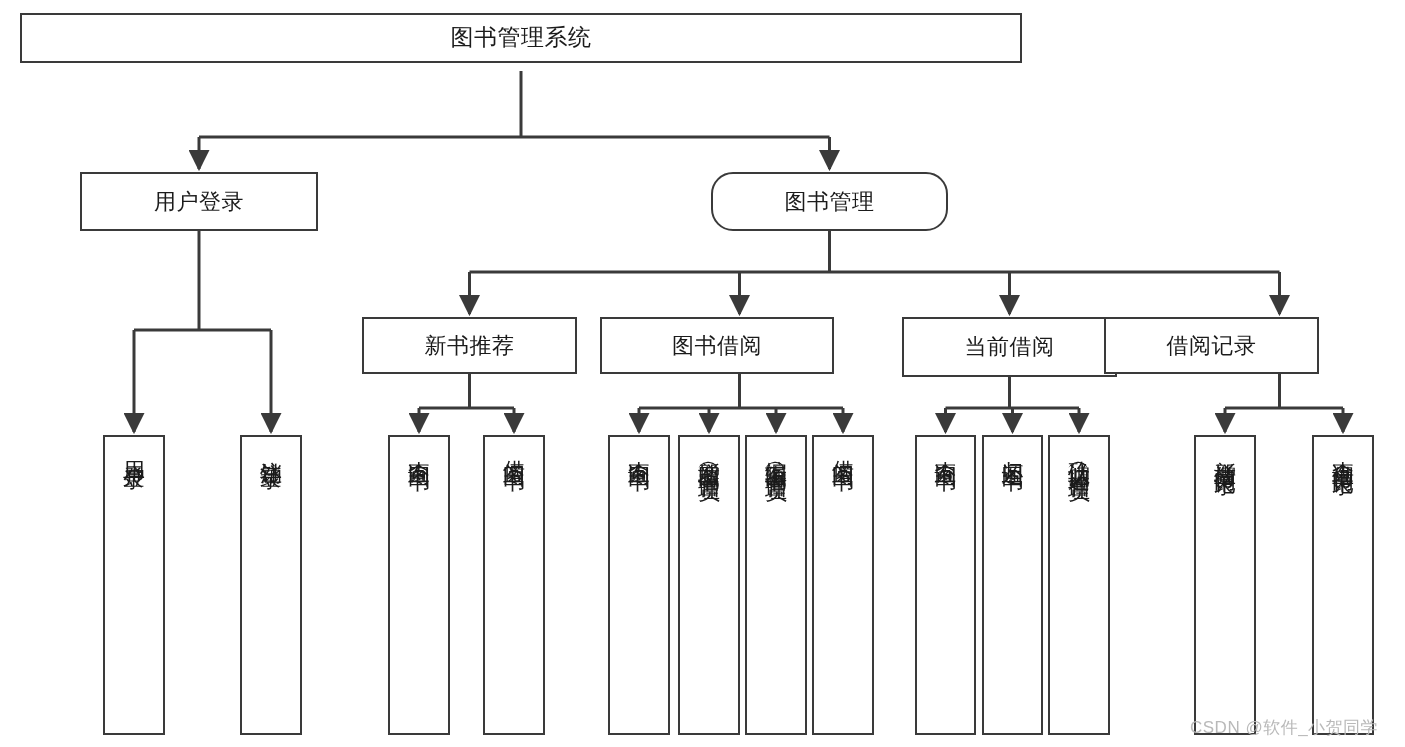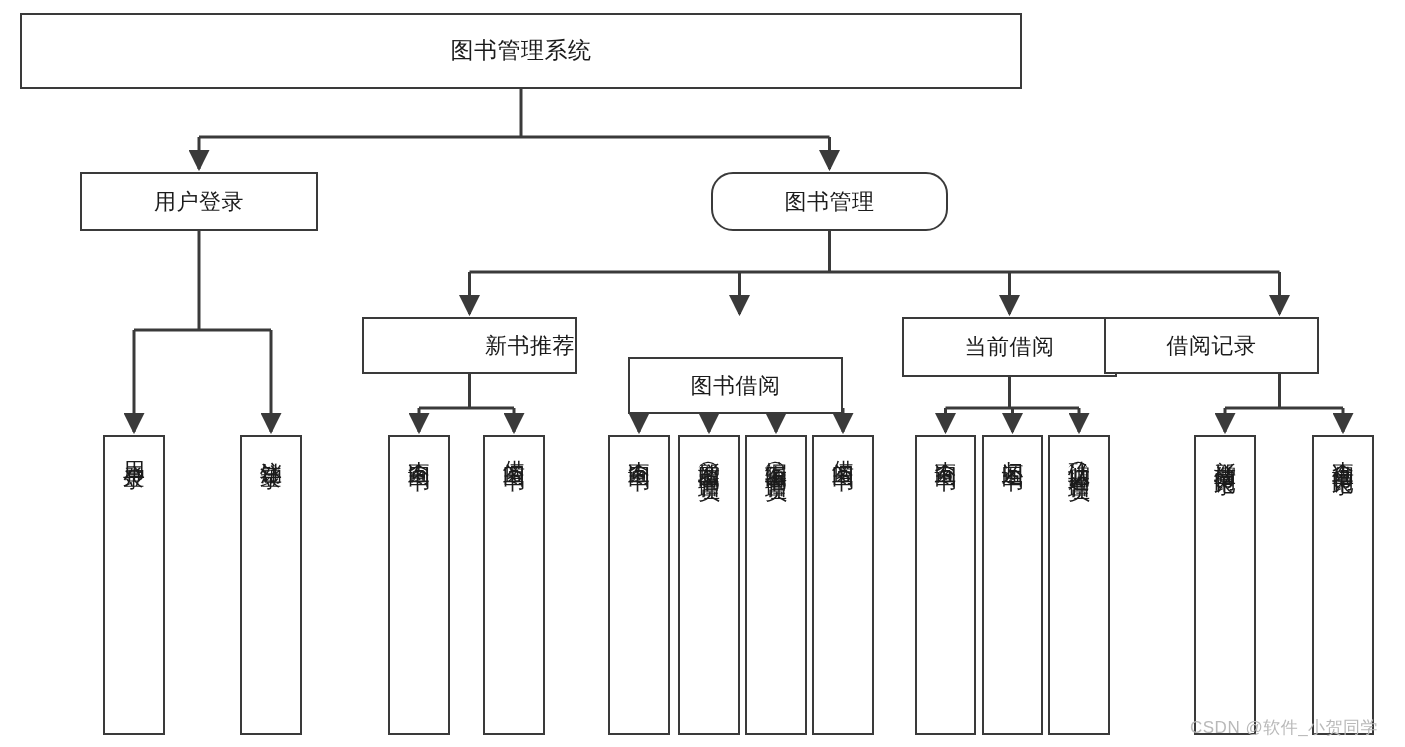--- a/index.html
+++ b/index.html
@@ -113,33 +113,33 @@
         <path d="M 1012.5 408 L 1012.5 432" marker-end="url(#arrow)"></path>
         <path d="M 1079 408 L 1079 432" marker-end="url(#arrow)"></path>
         <path d="M 1279.5 374 L 1279.5 408"></path>
         <path d="M 1225 408 L 1343 408"></path>
         <path d="M 1225 408 L 1225 432" marker-end="url(#arrow)"></path>
         <path d="M 1343 408 L 1343 432" marker-end="url(#arrow)"></path>
       </g>
   </svg>
 
   <div id="nodes-layer">
-      <div class="node horizontal root" style="left: 20px; top: 13px; width: 1002px; height: 76px;">
+      <div class="node horizontal root" style="left: 20px; top: 13px; width: 1002px; height: 50px;">
         <span class="node-label">图书管理系统</span>
       </div>
       <div class="node horizontal level2" style="left: 80px; top: 172px; width: 238px; height: 59px;">
         <span class="node-label">用户登录</span>
       </div>
       <div class="node horizontal level2" style="left: 711px; top: 172px; width: 237px; height: 59px; border-radius: 22px;">
         <span class="node-label">图书管理</span>
       </div>
-      <div class="node horizontal level3" style="left: 362px; top: 317px; width: 215px; height: 57px; justify-content: flex-end;">
+      <div class="node horizontal level3" style="left: 362px; top: 317px; width: 215px; height: 57px;">
         <span class="node-label">新书推荐</span>
       </div>
-      <div class="node horizontal level3" style="left: 628px; top: 317px; width: 215px; height: 57px; margin-top: 40px;">
+      <div class="node horizontal level3" style="left: 600px; top: 317px; width: 234px; height: 57px;">
         <span class="node-label">图书借阅</span>
       </div>
       <div class="node horizontal level3" style="left: 902px; top: 317px; width: 215px; height: 60px;">
         <span class="node-label">当前借阅</span>
       </div>
       <div class="node horizontal level3" style="left: 1104px; top: 317px; width: 215px; height: 57px;">
         <span class="node-label">借阅记录</span>
       </div>
       <div class="node vertical leaf" style="left: 103px; top: 435px; width: 62px; height: 300px;">
         <span class="node-label">用户登录</span>

